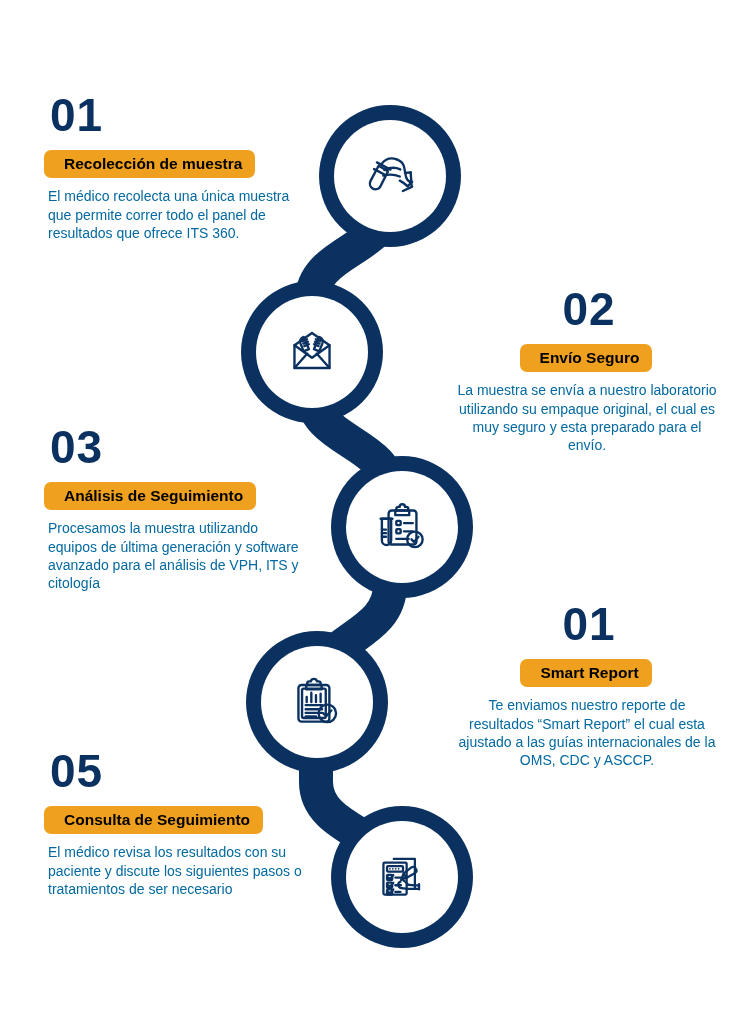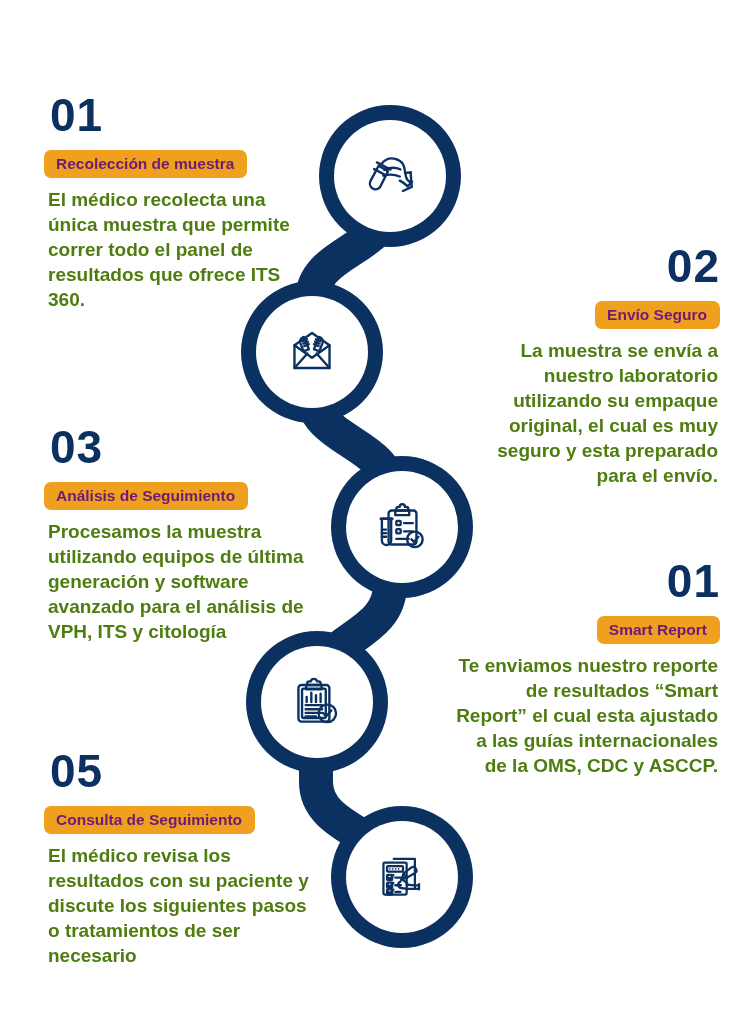--- a/index.html
+++ b/index.html
@@ -55,41 +55,41 @@
     font-size: 46px;
     font-weight: 700;
     color: #0b3160;
     letter-spacing: 1px;
     line-height: 1;
     margin: 0 0 12px 6px;
   }
   .step-badge {
     display: inline-block;
     background: #efa01e;
-    color: #701a75;
+    color: #000000;
     font-size: 15.5px;
     font-weight: 700;
     border-radius: 7px;
-    padding: 5px 13px 6px 12px;
+    padding: 5px 13px 6px 20px;
     line-height: 1.1;
     white-space: nowrap;
     margin-bottom: 9px;
   }
   .step-desc {
-    color: #4d7c0f;
-    font-size: 19px;
-    font-weight: 700;
+    color: #0369a1;
+    font-size: 14px;
+    font-weight: 400;
     line-height: 1.32;
     margin: 0 0 0 4px;
     max-width: 262px;
   }
 
   
   .side-left  { left: 44px;  text-align: left; }
-  .side-right { left: 452px; text-align: right; }
+  .side-right { left: 452px; text-align: center; margin-top: 43px; }
 </style>
 </head>
 <body>
 
 <div id="canvas">
 
   <svg class="spine" viewBox="0 0 740 1024" xmlns="http://www.w3.org/2000/svg">
     <path d="M 390,200
              C 390,250 312,250 312,300
              C 312,352 312,352 312,392

